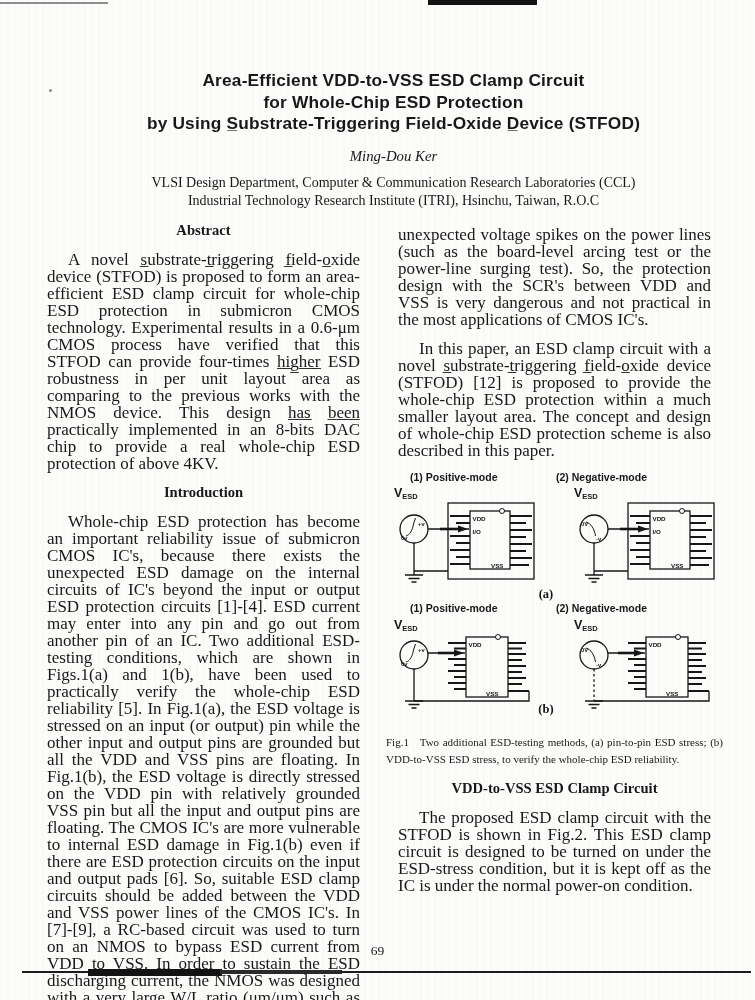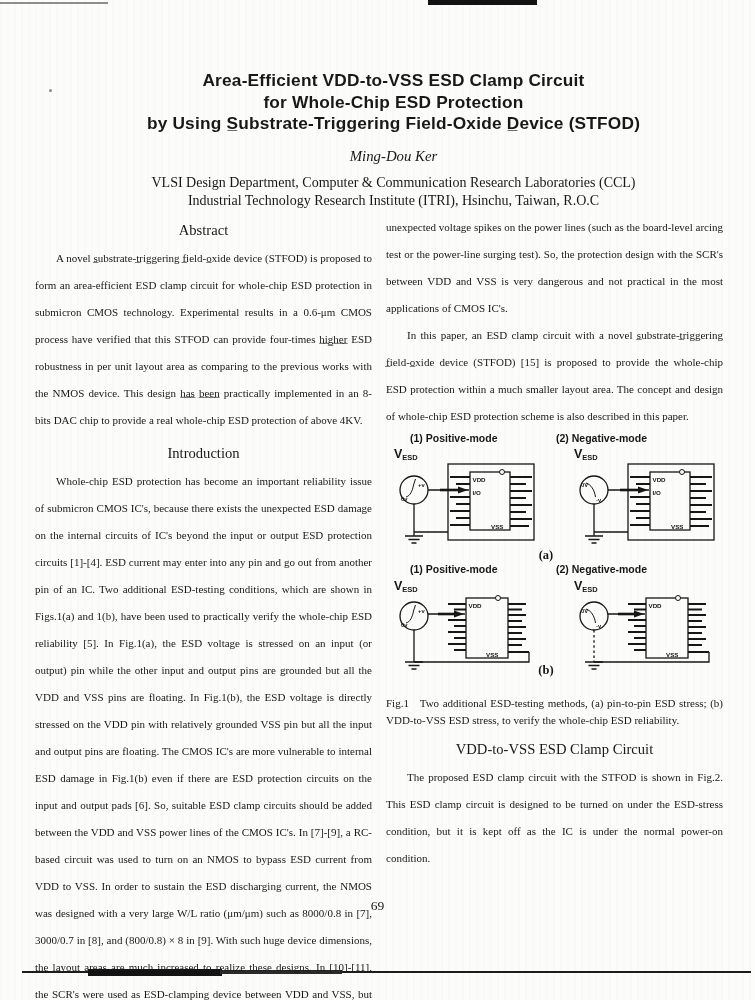--- a/index.html
+++ b/index.html
@@ -20,27 +20,27 @@
   
   .hdr{position:absolute;top:70px;left:16px;width:100%;text-align:center;}
   .title{font-family:"Liberation Sans",sans-serif;font-weight:700;font-size:17.3px;line-height:21.5px;letter-spacing:0.2px;}
   .author{margin-top:13px;font-size:14.8px;font-style:italic;}
   .affil{margin-top:9px;font-size:14px;line-height:18.5px;}
 
   
   .col{position:absolute;width:337px;}
   .col-left{left:35px;top:222px;}
   .col-right{left:386px;top:214px;}
-  h2{font-size:14.6px;font-weight:400;text-align:center;margin:0 0 6px 0;}
+  h2{font-size:14.6px;font-weight:700;text-align:center;margin:0 0 6px 0;}
   h2.mt{margin-top:11px;}
   h2.mt2{margin-top:12px;}
-  .body{font-size:11px;line-height:27px;text-align:justify;margin:0;}
+  .body{font-size:17px;line-height:17px;text-align:justify;margin:12px;}
   .indent{text-indent:21px;}
   .caption{font-size:11px;line-height:17px;text-align:justify;margin:17px 0 0 0;}
-  .footer{position:absolute;top:898px;left:0;width:100%;text-align:center;font-size:13.5px;}
+  .footer{position:absolute;top:943px;left:0;width:100%;text-align:center;font-size:13.5px;}
 
   
   .fig{display:block;margin-top:2px;}
   .fig .ln{stroke:#161616;stroke-width:1.3;fill:none;}
   .fig .thin{stroke-width:1;}
   .fig .pin{stroke:#161616;stroke-width:2.2;fill:none;}
   .fig .wire2{stroke:#161616;stroke-width:2.6;fill:none;}
   .fig .gnd{stroke:#161616;stroke-width:1.7;fill:none;}
   .fig .dash{stroke-dasharray:2.5 2.6;}
   .fig .arr{fill:#161616;stroke:none;}
@@ -80,21 +80,21 @@
 
   <section class="col col-left">
     <h2>Abstract</h2>
     <p class="body indent">A novel s̲ubstrate-t̲riggering f̲ield-o̲xide device (STFOD) is proposed to form an area-efficient ESD clamp circuit for whole-chip ESD protection in submicron CMOS technology. Experimental results in a 0.6-μm CMOS process have verified that this STFOD can provide four-times h̲i̲g̲h̲e̲r̲ ESD robustness in per unit layout area as comparing to the previous works with the NMOS device. This design h̲a̲s̲ b̲e̲e̲n̲ practically implemented in an 8-bits DAC chip to provide a real whole-chip ESD protection of above 4KV.</p>
     <h2 class="mt">Introduction</h2>
     <p class="body indent">Whole-chip ESD protection has become an important reliability issue of submicron CMOS IC's, because there exists the unexpected ESD damage on the internal circuits of IC's beyond the input or output ESD protection circuits [1]-[4]. ESD current may enter into any pin and go out from another pin of an IC. Two additional ESD-testing conditions, which are shown in Figs.1(a) and 1(b), have been used to practically verify the whole-chip ESD reliability [5]. In Fig.1(a), the ESD voltage is stressed on an input (or output) pin while the other input and output pins are grounded but all the VDD and VSS pins are floating. In Fig.1(b), the ESD voltage is directly stressed on the VDD pin with relatively grounded VSS pin but all the input and output pins are floating. The CMOS IC's are more vulnerable to internal ESD damage in Fig.1(b) even if there are ESD protection circuits on the input and output pads [6]. So, suitable ESD clamp circuits should be added between the VDD and VSS power lines of the CMOS IC's. In [7]-[9], a RC-based circuit was used to turn on an NMOS to bypass ESD current from VDD to VSS. In order to sustain the ESD discharging current, the NMOS was designed with a very large W/L ratio (μm/μm) such as 8000/0.8 in [7], 3000/0.7 in [8], and (800/0.8) × 8 in [9]. With such huge device dimensions, the layout areas are much increased to realize these designs. In [10]-[11], the SCR's were used as ESD-clamping device between VDD and VSS, but such SCR's may cause the VDD-to-VSS latchup in the normal operating conditions of a CMOS IC due to the</p>
   </section>
 
   <section class="col col-right">
     <p class="body">unexpected voltage spikes on the power lines (such as the board-level arcing test or the power-line surging test). So, the protection design with the SCR's between VDD and VSS is very dangerous and not practical in the most applications of CMOS IC's.</p>
-    <p class="body indent">In this paper, an ESD clamp circuit with a novel s̲ubstrate-t̲riggering f̲ield-o̲xide device (STFOD) [15] is proposed to provide the whole-chip ESD protection within a much smaller layout area. The concept and design of whole-chip ESD protection scheme is also described in this paper.</p>
+    <p class="body indent">In this paper, an ESD clamp circuit with a novel s̲ubstrate-t̲riggering f̲ield-o̲xide device (STFOD) [12] is proposed to provide the whole-chip ESD protection within a much smaller layout area. The concept and design of whole-chip ESD protection scheme is also described in this paper.</p>
 
     <svg class="fig" width="337" height="246" viewBox="0 0 337 246">
 
       <text class="mode" x="24" y="10">(1) Positive-mode</text>
       <text class="mode" x="170" y="10">(2) Negative-mode</text>
 
       <g transform="translate(6,14)">
         <text class="vlab" x="2" y="12"><tspan>V</tspan><tspan class="vsub" dy="2">ESD</tspan></text>
         <circle class="ln" cx="22" cy="44" r="14"></circle>
         <path class="ln thin" d="M14,51 C18,50 20.5,45 21.5,39 L23.5,33"></path>

